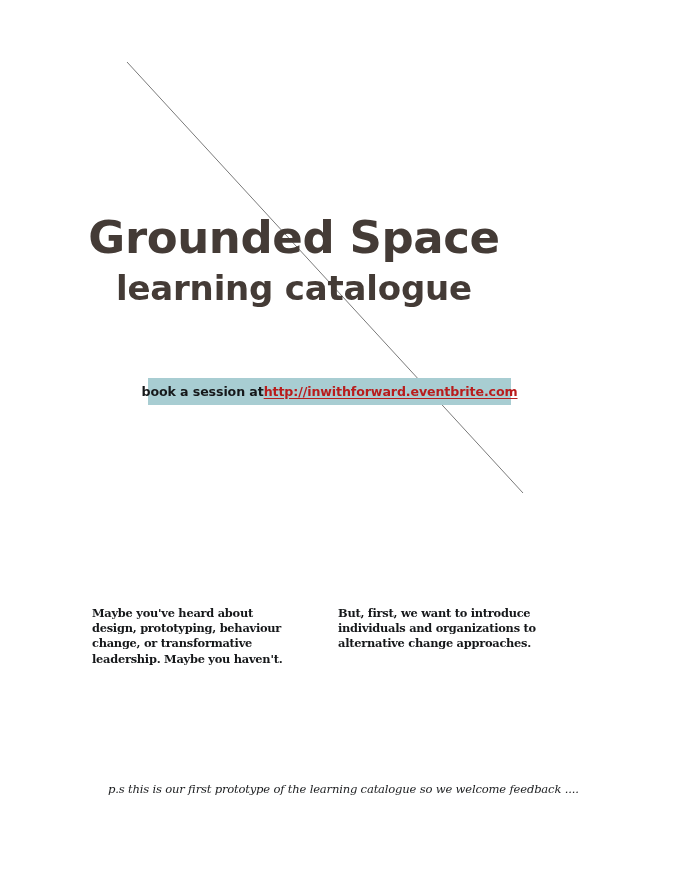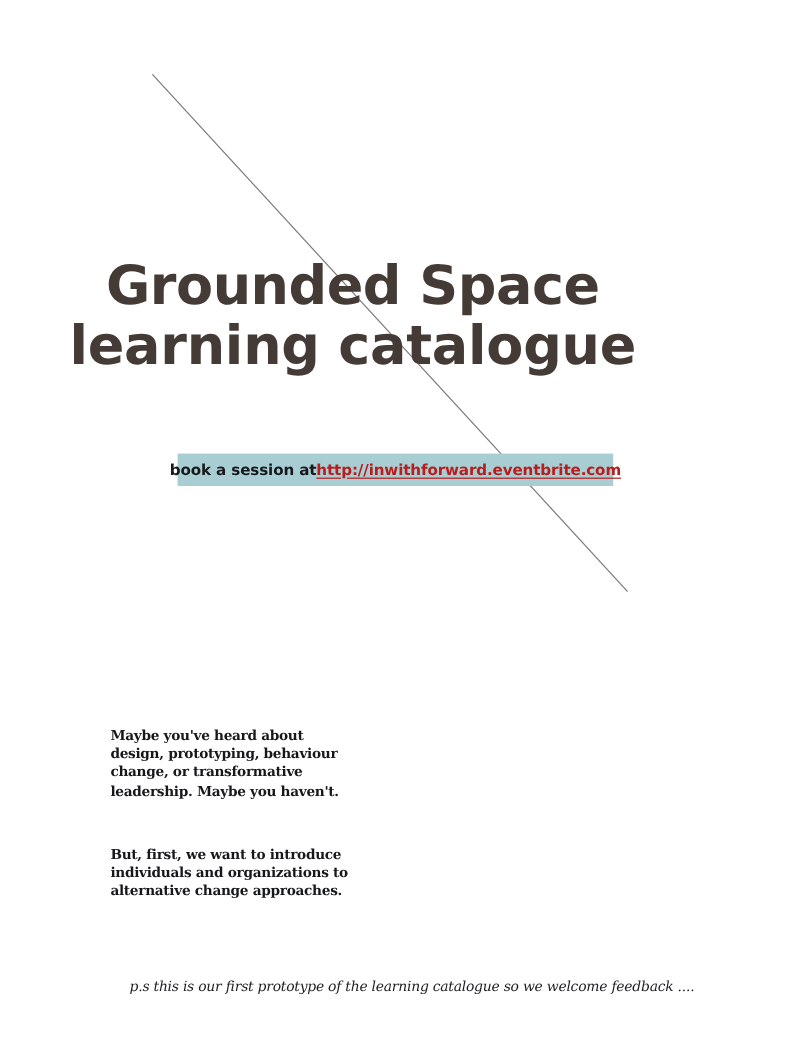--- a/index.html
+++ b/index.html
@@ -43,21 +43,21 @@
     font-size: 45px;
     line-height: 52px;
     letter-spacing: -0.4px;
     color: #443b36;
     margin: 0;
   }
   #title-sub {
     display: block;
     font-family: "DejaVu Sans", sans-serif;
     font-weight: bold;
-    font-size: 45px;
+    font-size: 34px;
     line-height: 42px;
     letter-spacing: -0.2px;
     color: #443b36;
     margin: 0;
     padding-top: 3px;
   }
 
   
   #booking-banner {
     position: absolute;
@@ -90,21 +90,20 @@
   }
 
   
   #body-columns {
     position: absolute;
     left: 92px;
     top: 606px;
     width: 490px;
     z-index: 3;
     display: flex;
-    flex-direction: column;
     gap: 38px;
   }
   .body-column {
     width: 208px;
   }
   #column-right { width: 244px; }
   .body-paragraph {
     margin: 0 0 11px 0;
     font-family: "DejaVu Serif", serif;
     font-weight: bold;
@@ -112,21 +111,21 @@
     line-height: 15.2px;
     color: #16181a;
     letter-spacing: -0.25px;
   }
   .body-paragraph:last-child { margin-bottom: 0; }
 
   
   #footer-note {
     position: absolute;
     left: 108px;
-    top: 814px;
+    top: 781px;
     width: 500px;
     z-index: 3;
     font-family: "DejaVu Serif", serif;
     font-style: italic;
     font-size: 11.6px;
     line-height: 16px;
     color: #1b1d1f;
     letter-spacing: -0.2px;
   }
 </style>

